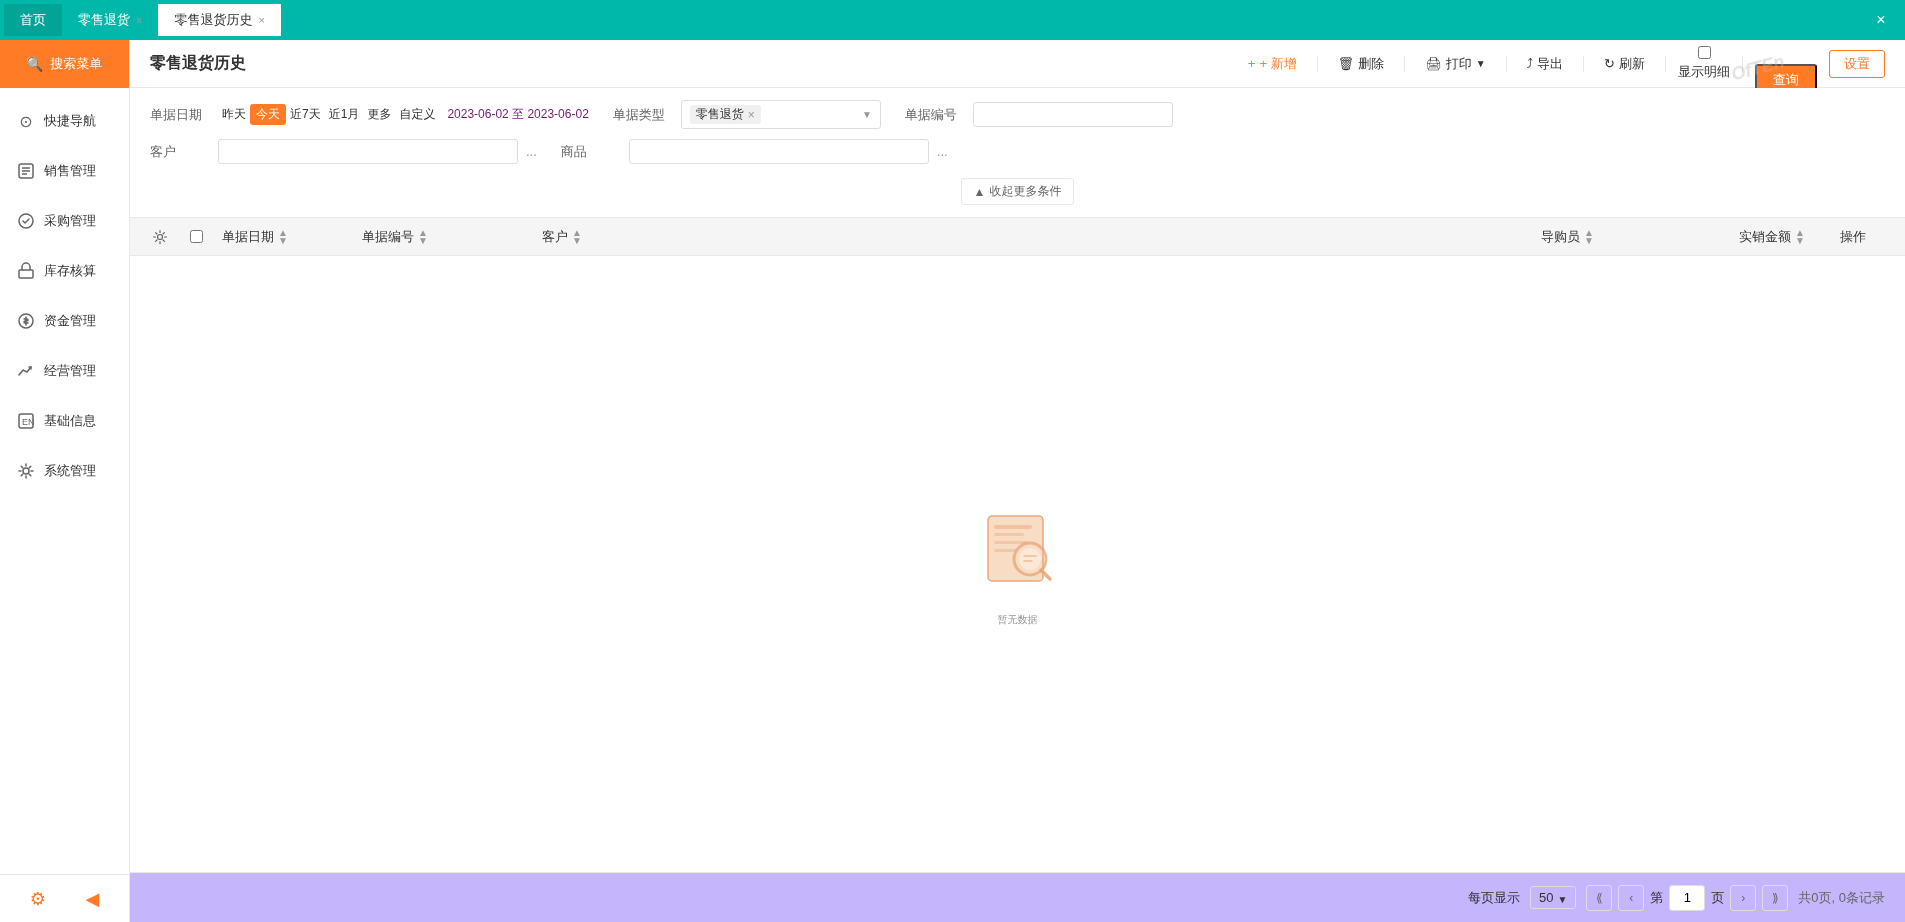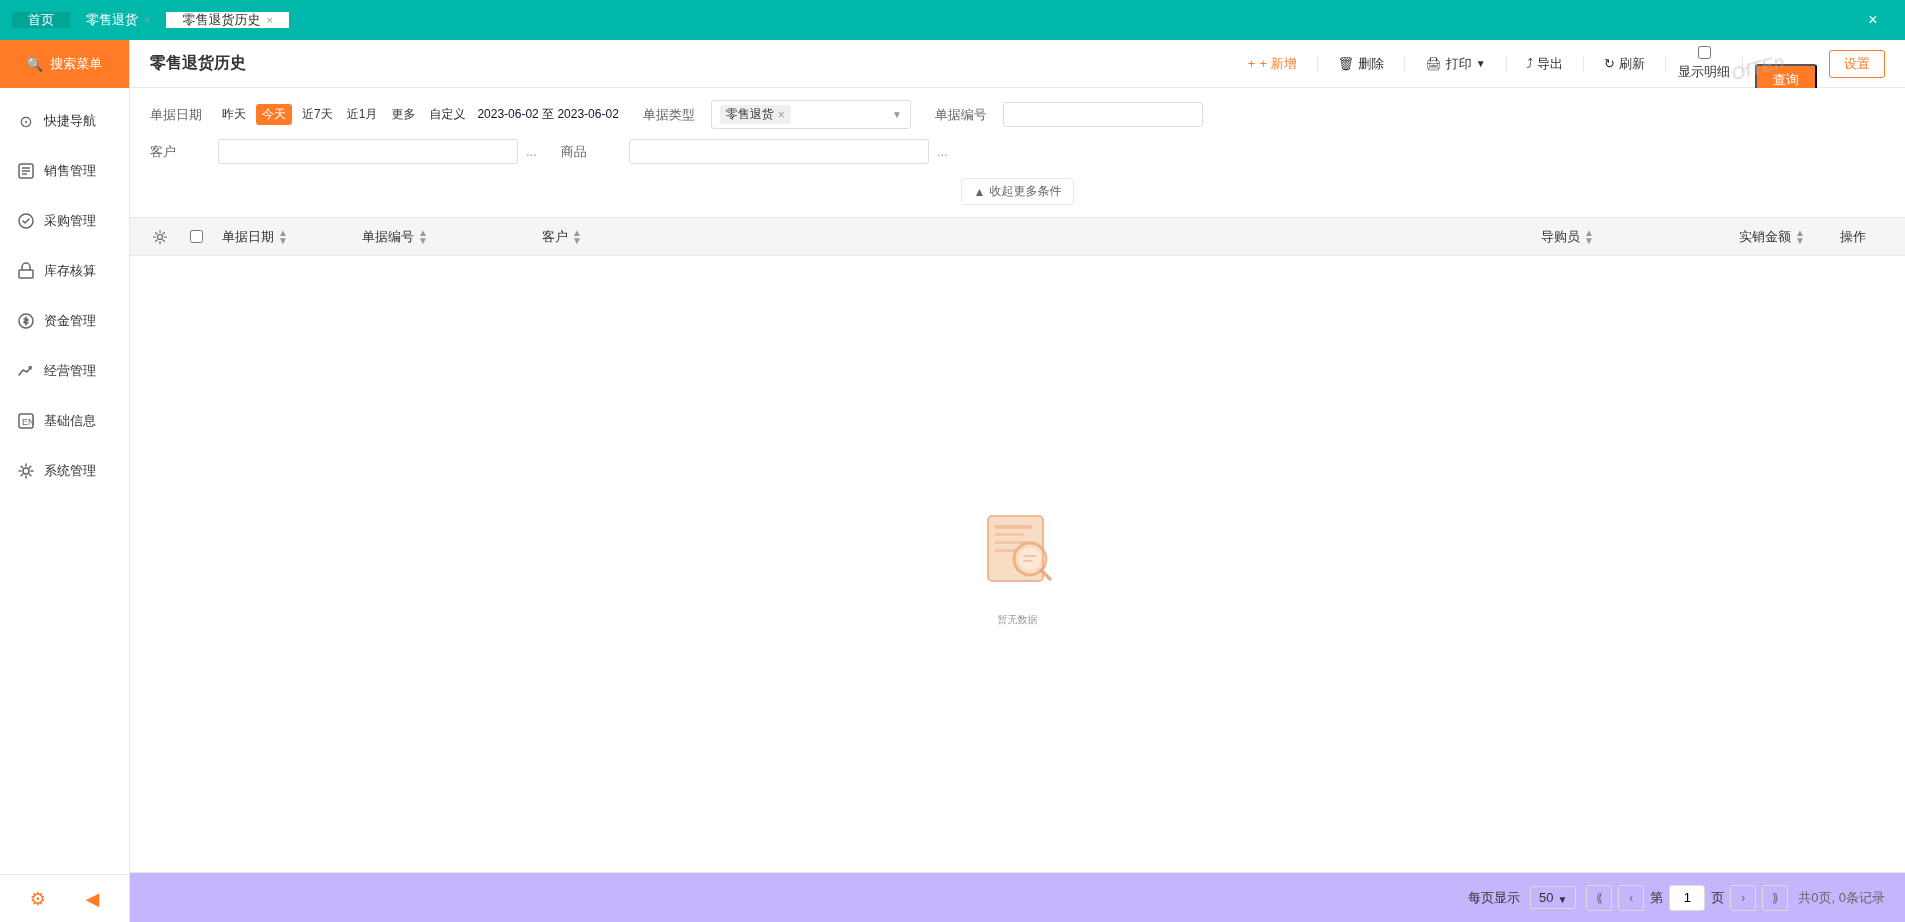--- a/index.html
+++ b/index.html
@@ -4,21 +4,21 @@
   <style>
     * { box-sizing: border-box; margin: 0; padding: 0; font-family: 'Microsoft YaHei', Arial, sans-serif; }
     body { width: 1905px; height: 922px; overflow: hidden; background: #f5f5f5; display: flex; flex-direction: column; }
 
     
     .top-bar {
       height: 40px;
       background: #00b8a9;
       display: flex;
       align-items: center;
-      padding: 12px;
+      padding: 4px;
       flex-shrink: 0;
     }
     .top-bar-tabs {
       display: flex;
       align-items: center;
       height: 100%;
       flex: 1;
     }
     .tab-item {
       height: 100%;
@@ -202,37 +202,36 @@
       color: #333;
     }
     .filter-label {
       white-space: nowrap;
       color: #666;
       min-width: 60px;
     }
     .filter-date-group {
       display: flex;
       align-items: flex-end;
-      gap: 6px;
     }
     .date-btn {
       font-size: 12px;
       color: #333;
       cursor: pointer;
       padding: 2px 4px;
     }
     .date-btn.active {
       background: #ff7b25;
       color: #fff;
       border-radius: 3px;
       padding: 2px 6px;
     }
     .date-range {
       font-size: 12px;
-      color: #0f172a;
+      color: #701a75;
     }
     .filter-select {
       display: flex;
       align-items: center;
       border: 1px solid #ddd;
       border-radius: 3px;
       padding: 4px 8px;
       gap: 4px;
       font-size: 13px;
       min-width: 200px;

